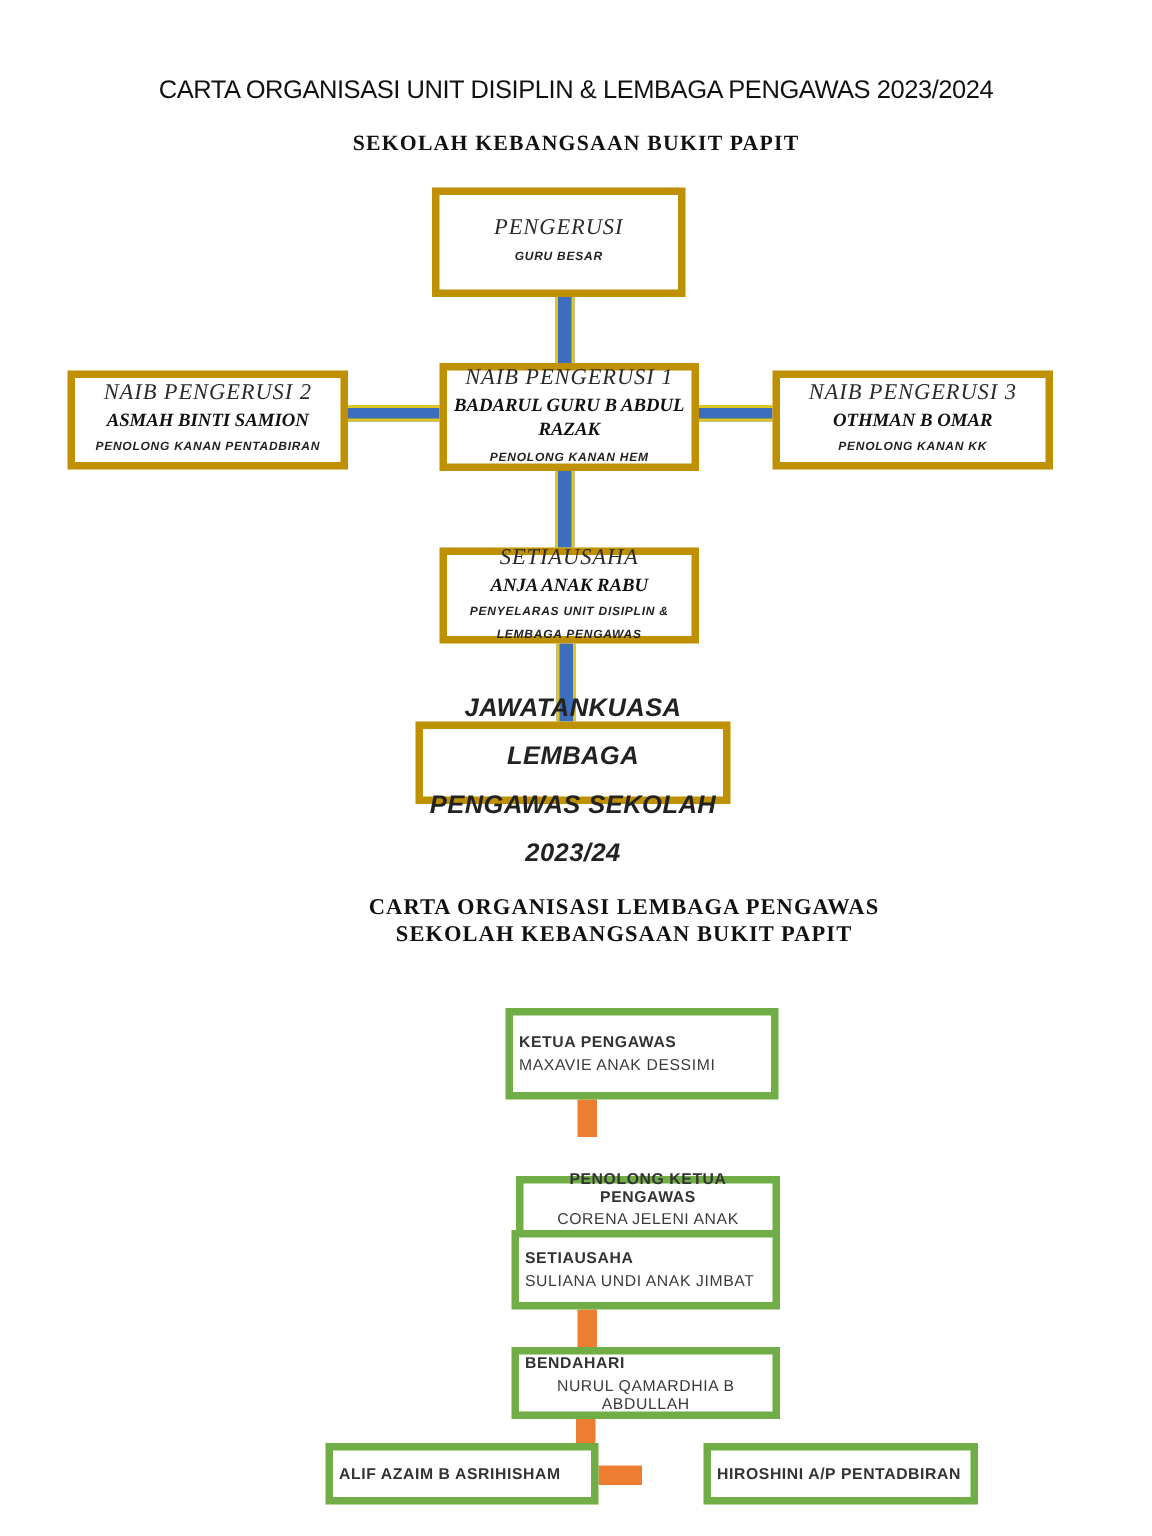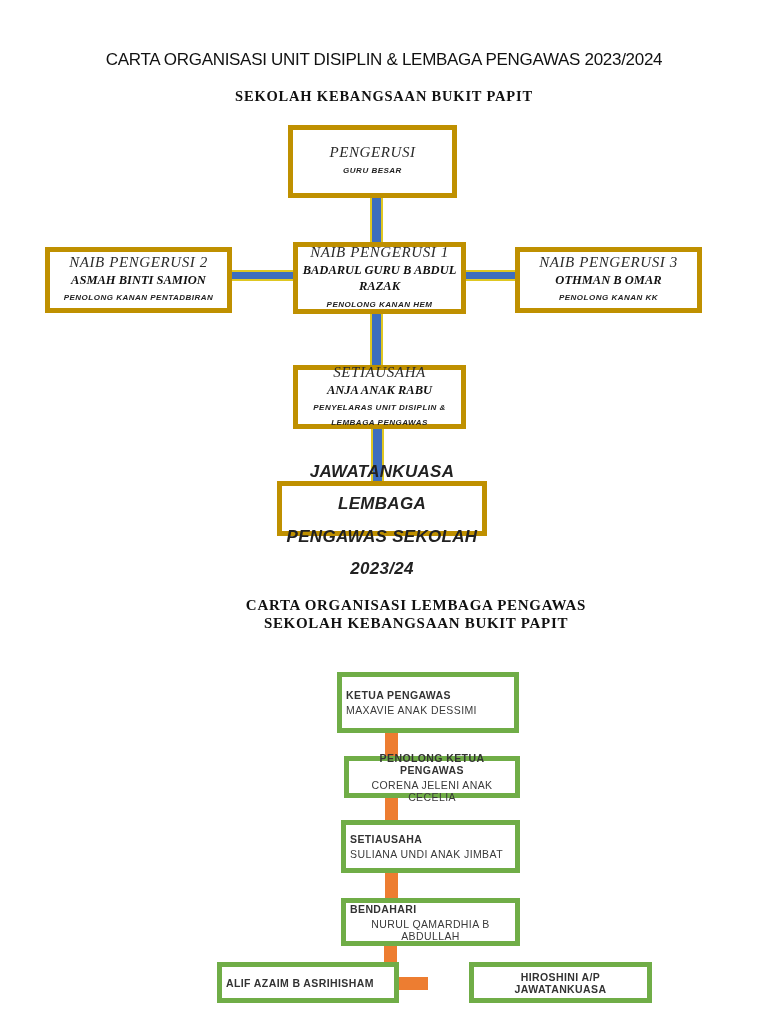--- a/index.html
+++ b/index.html
@@ -106,36 +106,36 @@
   <div class="abs conn-orange" style="left:385px;top:795px;width:13px;height:28px"></div>
   <div class="abs conn-orange" style="left:385px;top:870px;width:13px;height:30px"></div>
   <div class="abs conn-orange" style="left:384px;top:943px;width:13px;height:47px"></div>
   <div class="abs conn-orange" style="left:355px;top:977px;width:73px;height:13px"></div>
 
   <div class="abs green-box" style="left:295px;top:672px;width:182px;height:61px">
     <div class="grb-title">KETUA PENGAWAS</div>
     <div class="grb-name">MAXAVIE ANAK DESSIMI</div>
   </div>
 
-  <div class="abs green-box" style="left:302px;top:756px;width:176px;height:42px">
+  <div class="abs green-box" style="left:302px;top:784px;width:176px;height:42px">
     <div class="grb-title">PENOLONG KETUA PENGAWAS</div>
     <div class="grb-name">CORENA JELENI ANAK CECELIA</div>
   </div>
 
   <div class="abs green-box" style="left:299px;top:820px;width:179px;height:53px">
     <div class="grb-title">SETIAUSAHA</div>
     <div class="grb-name">SULIANA UNDI ANAK JIMBAT</div>
   </div>
 
   <div class="abs green-box" style="left:299px;top:898px;width:179px;height:48px">
     <div class="grb-title">BENDAHARI</div>
     <div class="grb-name">NURUL QAMARDHIA B ABDULLAH</div>
   </div>
 
   <div class="abs green-box" style="left:175px;top:962px;width:182px;height:41px">
     <div class="grb-title">ALIF AZAIM B ASRIHISHAM</div>
   </div>
 
   <div class="abs green-box" style="left:427px;top:962px;width:183px;height:41px">
-    <div class="grb-title">HIROSHINI A/P JAWATANKUASA</div>
+    <div class="grb-title">HIROSHINI A/P PENTADBIRAN</div>
   </div>
 
 </div>
 
 </body></html>

